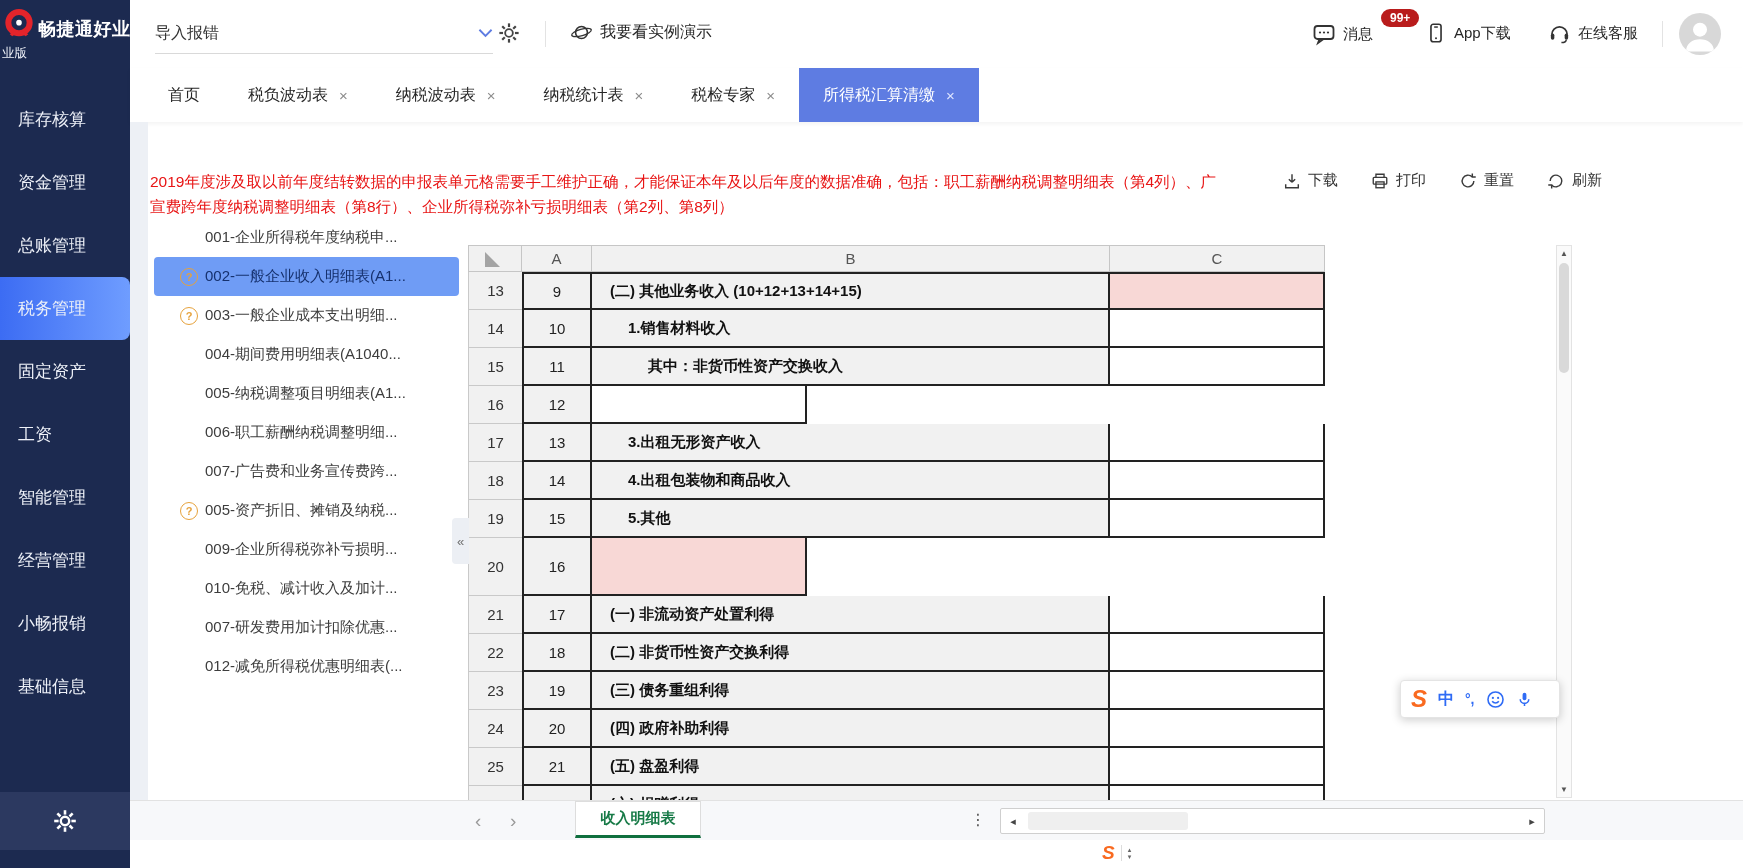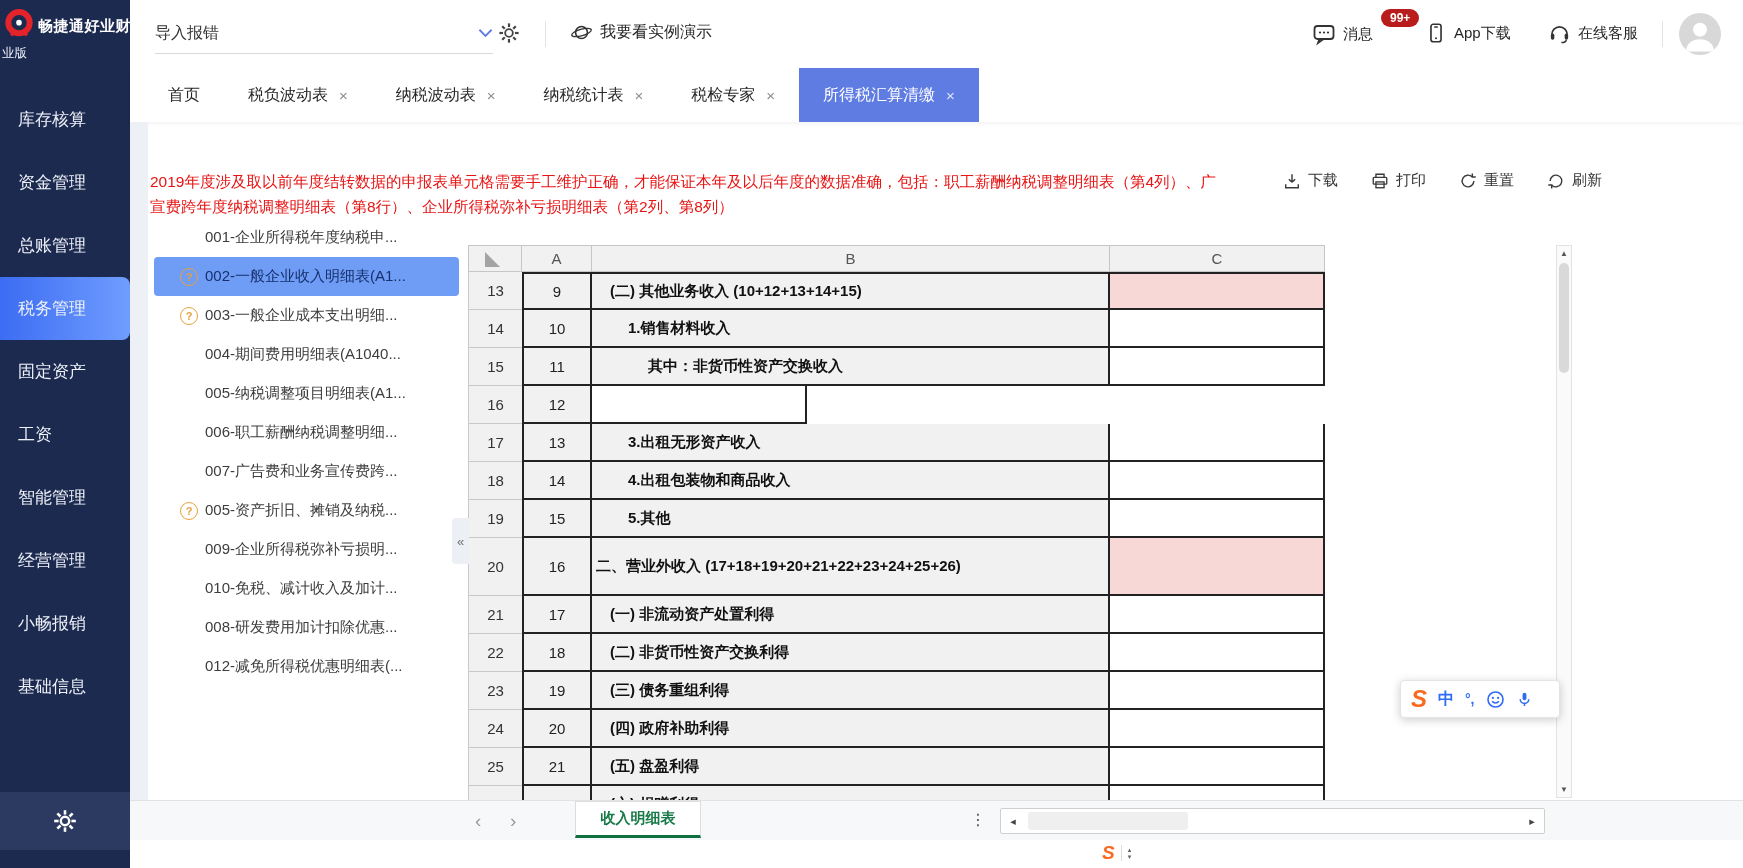--- a/index.html
+++ b/index.html
@@ -2,21 +2,21 @@
 <html><head>
 <meta charset="utf-8">
 <style>
   html,body{margin:0;padding:0;background:#9aa0a6;}
   .screen{position:relative;width:1743px;height:868px;background:#fff;overflow:hidden;
           font-family:"Liberation Sans","DejaVu Sans",sans-serif;-webkit-font-smoothing:antialiased;}
   
   .topbar{position:absolute;left:0;top:0;width:1743px;height:68px;background:#fff;border-bottom:1px solid #ededed;}
   .logo{position:absolute;left:0;top:0;width:130px;height:68px;background:#1c2a50;color:#fff;}
   .logo-mark{position:absolute;left:3px;top:8px;width:32px;height:32px;}
-  .logo-text{position:absolute;left:38px;top:17px;font-size:15px;font-weight:bold;letter-spacing:.5px;white-space:nowrap;}
+  .logo-text{position:absolute;left:38px;top:17px;font-size:18px;font-weight:bold;letter-spacing:.5px;white-space:nowrap;}
   .logo-sub{position:absolute;left:2px;top:45px;font-size:12.5px;color:#eef1f8;}
   .import{position:absolute;left:155px;top:13px;width:338px;height:40px;border-bottom:1px solid #d9d9d9;
           display:flex;align-items:center;justify-content:space-between;font-size:16px;color:#333;cursor:pointer;gap:44px;}
   .icon-btn{position:absolute;display:flex;align-items:center;gap:7px;font-size:15px;color:#262626;cursor:pointer;white-space:nowrap;}
   .vline{position:absolute;width:1px;height:26px;background:#e3e3e3;top:21px;}
   .badge{position:absolute;left:1381px;top:9px;background:#b91c1c;color:#fff;font-size:12px;font-weight:bold;
          padding:3px 9px;border-radius:11px;line-height:1;}
   .avatar{position:absolute;left:1679px;top:13px;width:42px;height:42px;border-radius:50%;background:#d8d8d8;
           display:flex;align-items:center;justify-content:center;cursor:pointer;overflow:hidden;}
   
@@ -346,21 +346,21 @@
         <span class="q-icon">?</span>
         <span>005-资产折旧、摊销及纳税...</span>
       </div>
       <div class="r-item">
         <span>009-企业所得税弥补亏损明...</span>
       </div>
       <div class="r-item">
         <span>010-免税、减计收入及加计...</span>
       </div>
       <div class="r-item">
-        <span>008-研发费用加计扣除优惠...</span>
+        <span>007-研发费用加计扣除优惠...</span>
       </div>
       <div class="r-item">
         <span>012-减免所得税优惠明细表(...</span>
       </div>
     </div>
 
   <div class="collapse">«</div>
 
   <div class="sheet">
     <div class="hrow">
@@ -409,21 +409,20 @@
         </div>
         <div class="srow">
           <div class="g">19</div>
           <div class="a">15</div>
           <div class="b ind2">5.其他</div>
           <div class="c"></div>
         </div>
         <div class="srow tall">
           <div class="g">20</div>
           <div class="a">16</div>
-          <div class="b ind0">二、营业外收入 (17+18+19+20+21+22+23+24+25+26)</div>
           <div class="c pink"></div>
         </div>
         <div class="srow">
           <div class="g">21</div>
           <div class="a">17</div>
           <div class="b ind1">(一) 非流动资产处置利得</div>
           <div class="c"></div>
         </div>
         <div class="srow">
           <div class="g">22</div>

